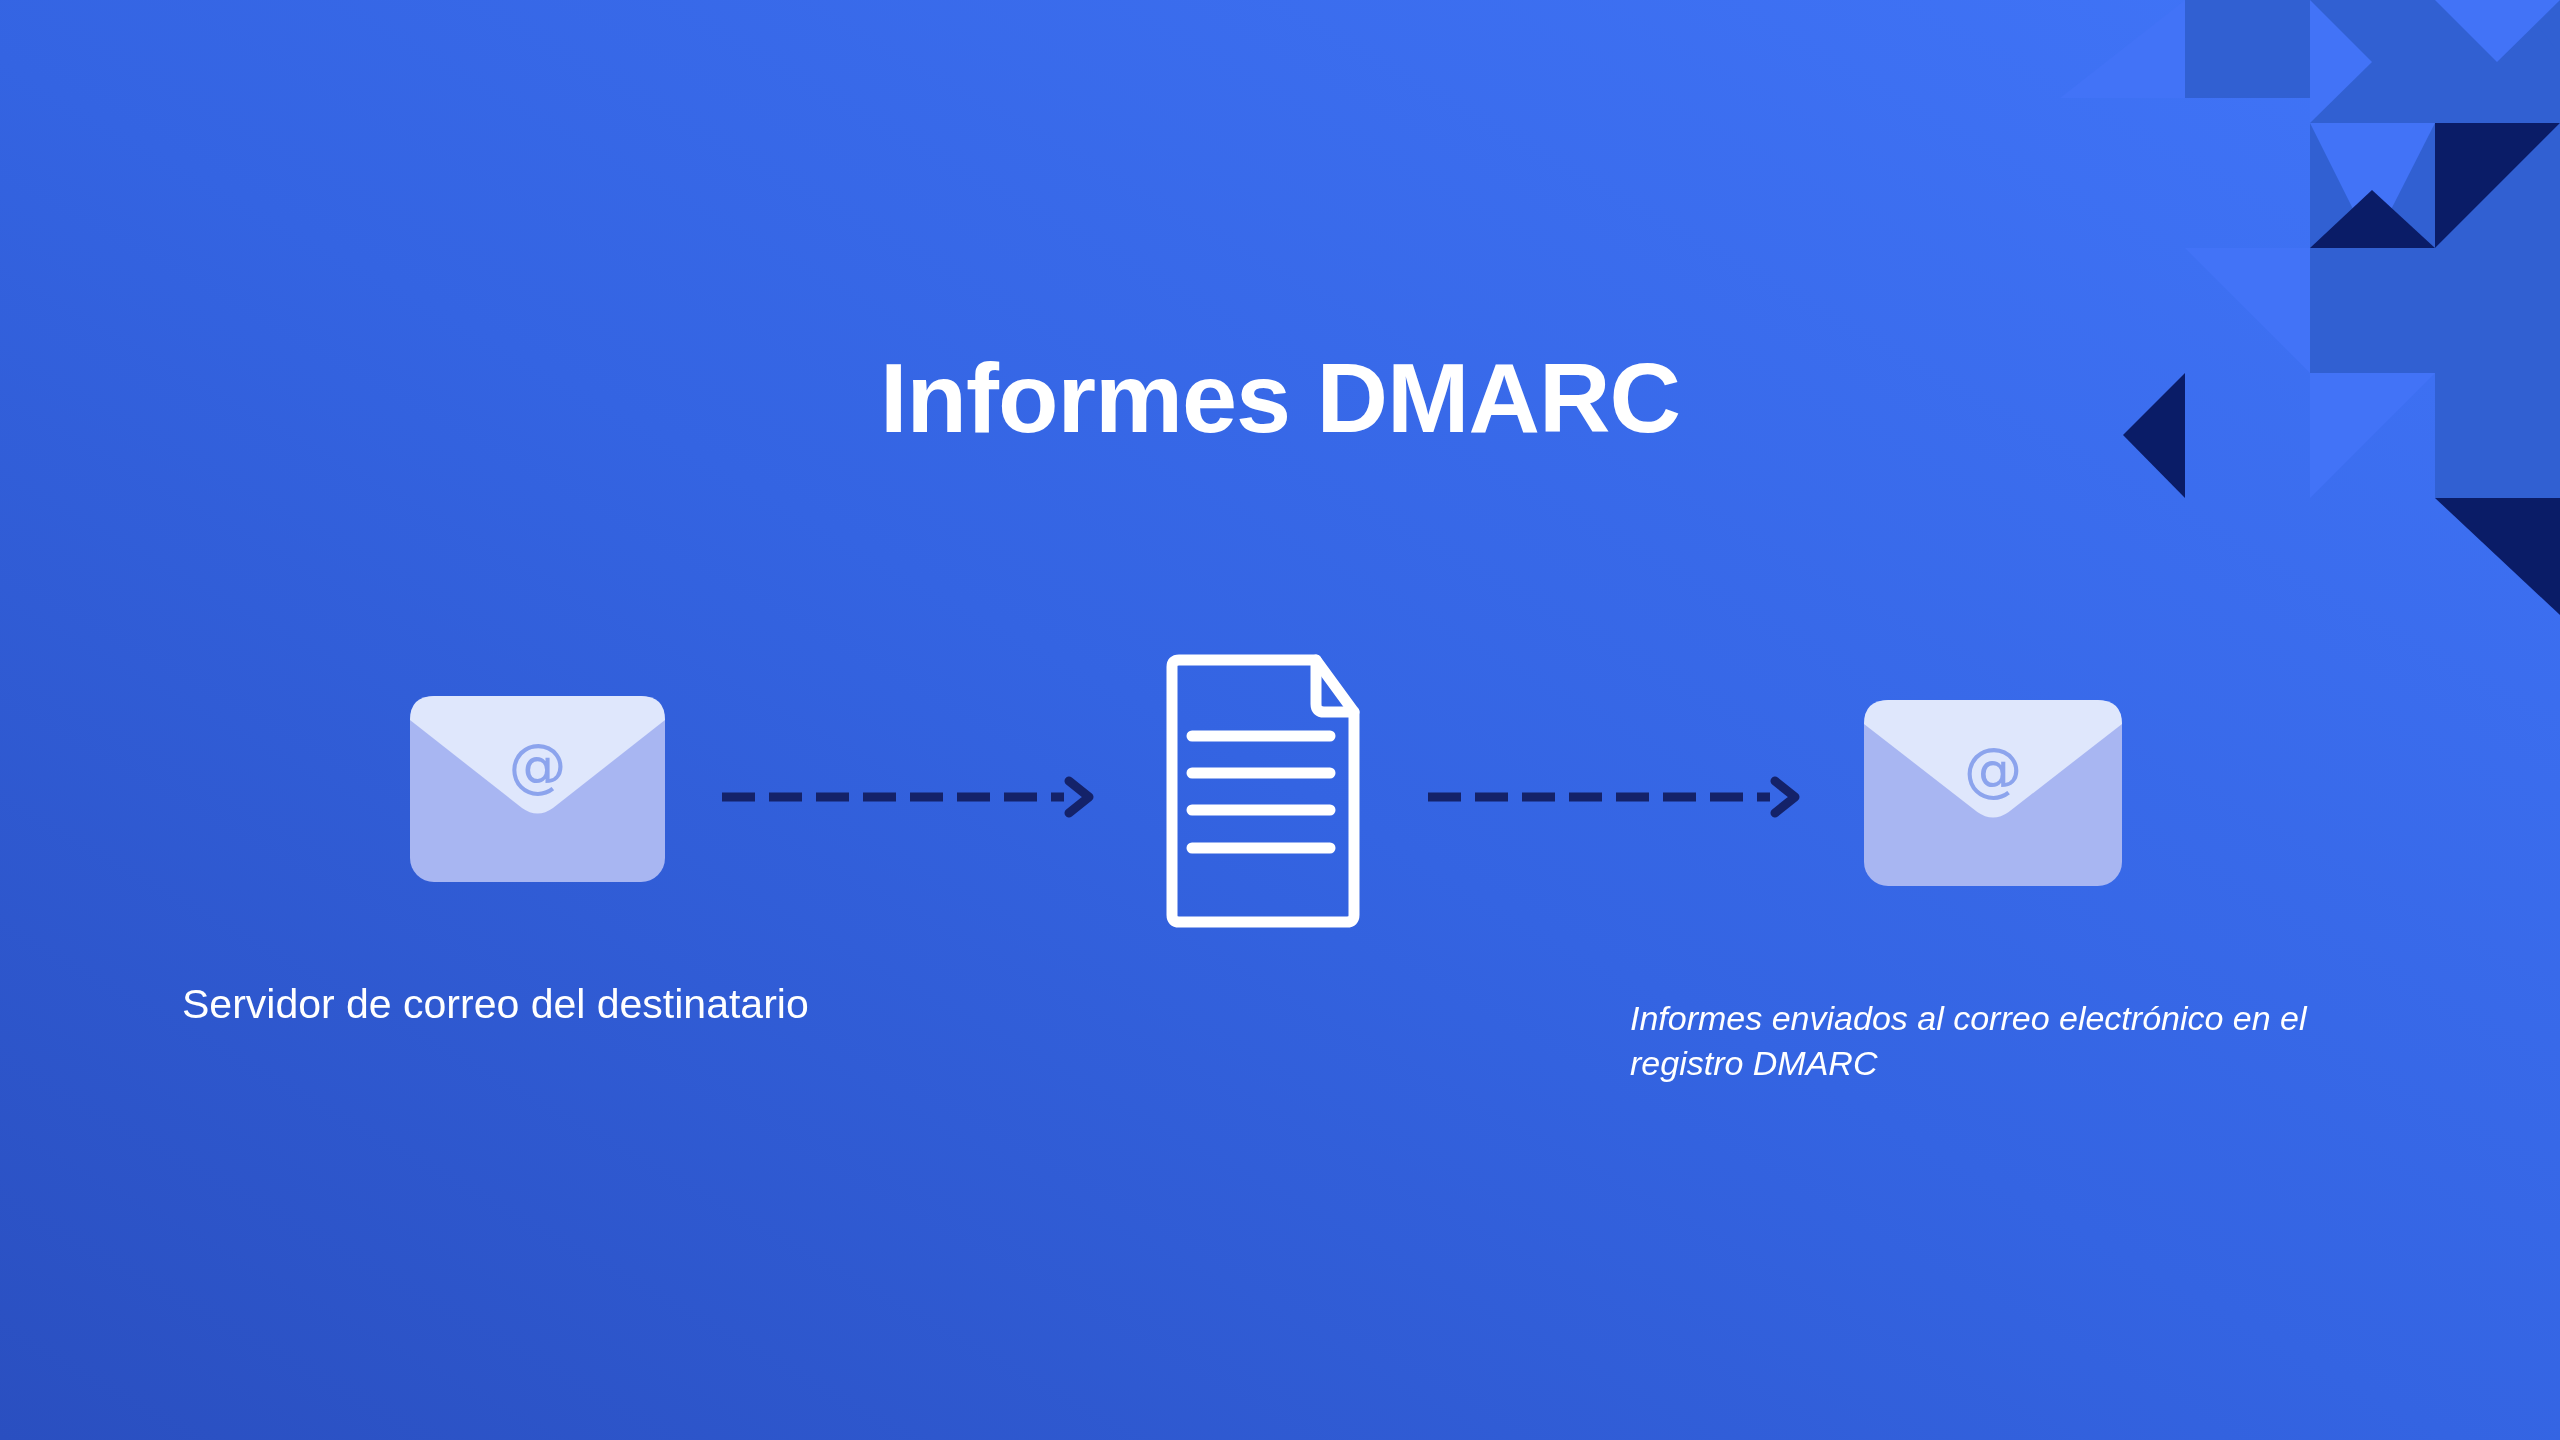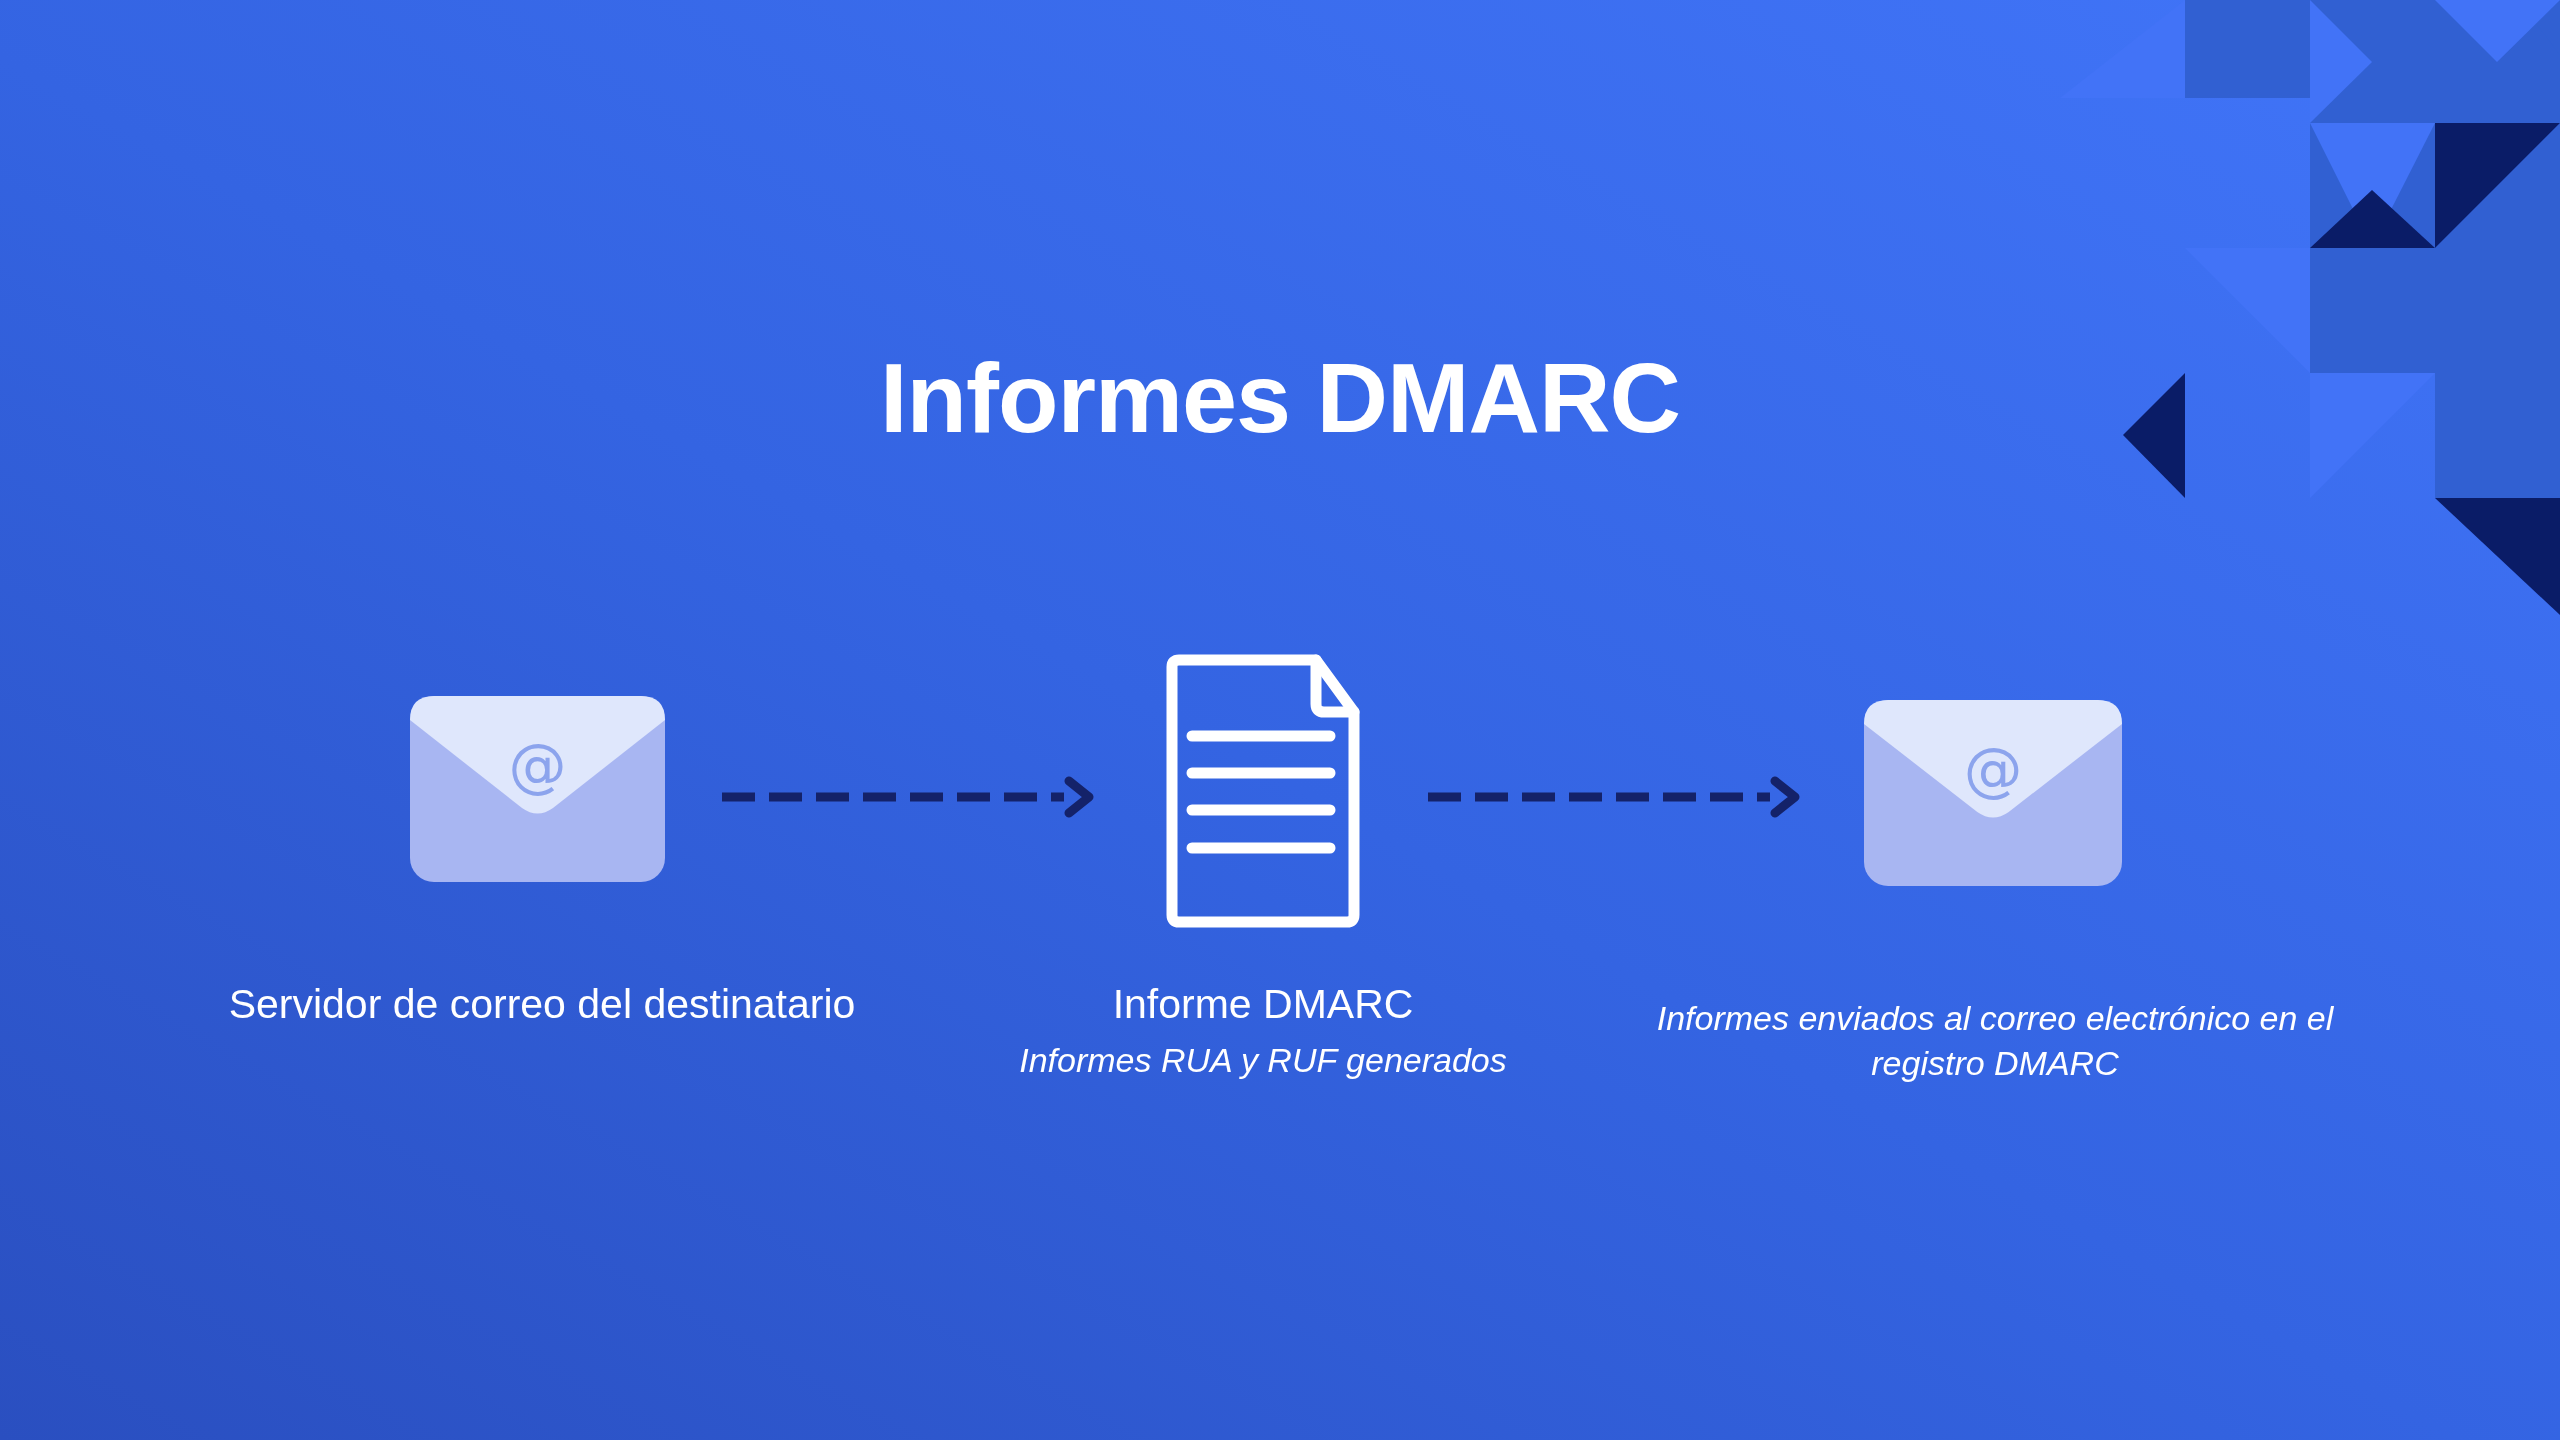--- a/index.html
+++ b/index.html
@@ -24,21 +24,21 @@
   }
   .icon-box{position:absolute;}
   .env1{left:410px; top:696px; width:255px; height:186px;}
   .doc{left:1150px; top:652px; width:220px; height:278px;}
   .env2{left:1864px; top:700px; width:258px; height:186px;}
   .arrow{position:absolute; width:380px; height:44px;}
   .arrow1{left:718px; top:775px;}
   .arrow2{left:1424px; top:775px;}
   .arrow line{stroke:var(--arrow); stroke-width:9; stroke-dasharray:33 14;}
   .arrow path{stroke:var(--arrow); stroke-width:9; fill:none; stroke-linecap:round; stroke-linejoin:round;}
-  .col{position:absolute; text-align:center; color:#ffffff;}
+  .col{position:absolute; text-align:left; color:#ffffff;}
   .col1{left:182px; top:980px; width:720px;}
   .col2{left:963px; top:980px; width:600px;}
   .col3{left:1625px; top:987px; width:740px;}
   .heading{font-size:41px; font-weight:400; line-height:1.2;}
   .sub{font-size:34px; font-style:italic; font-weight:400; line-height:1.32; margin-top:9px;}
   .col3 .sub{max-width:730px; margin-left:auto; margin-right:auto;font-style:italic;}
   .env-body{fill:var(--envelope-body);}
   .env-flap{fill:var(--envelope-flap);}
   .env-at{fill:var(--at-symbol-color); font-size:58px; font-family:"DejaVu Sans", sans-serif;}
   .doc-stroke{stroke:var(--document-stroke); stroke-width:11; fill:none; stroke-linecap:round; stroke-linejoin:round;}
@@ -112,22 +112,18 @@
       <rect class="env-body" x="0" y="0" width="255" height="186" rx="24"></rect>
       <path class="env-flap" d="M24,0 H231 Q255,0 255,24 L143,112 Q127.5,123 112,112 L0,24 Q0,0 24,0 Z"></path>
       <text class="env-at" x="127.5" y="90" text-anchor="middle">@</text>
     </svg>
   </div>
 
   <div class="col col1">
     <div class="heading">Servidor de correo del destinatario</div>
   </div>
 
-  <div class="col col2">
-    <div class="heading">Informe DMARC</div>
-    <div class="sub">Informes RUA y RUF generados</div>
-  </div>
 
   <div class="col col3">
     <div class="sub">Informes enviados al correo electrónico en el registro DMARC</div>
   </div>
 
 </div>
 
 </body></html>

